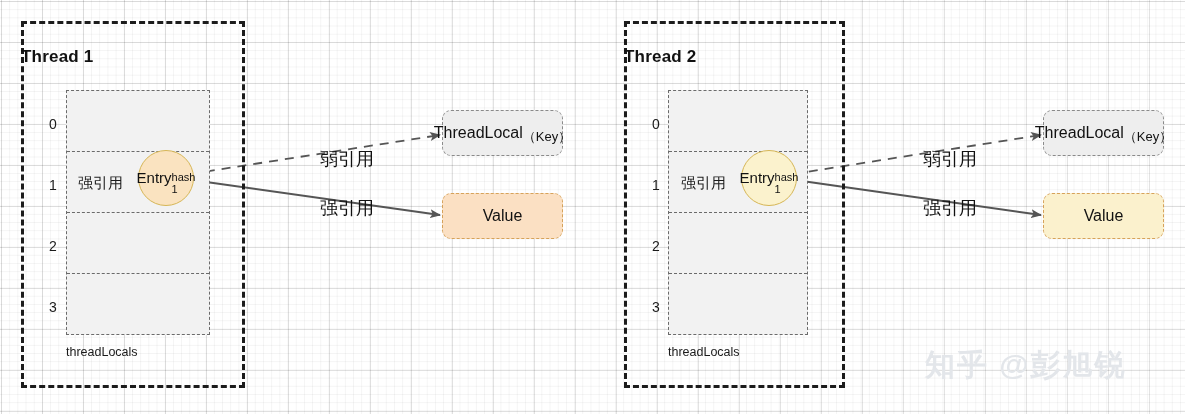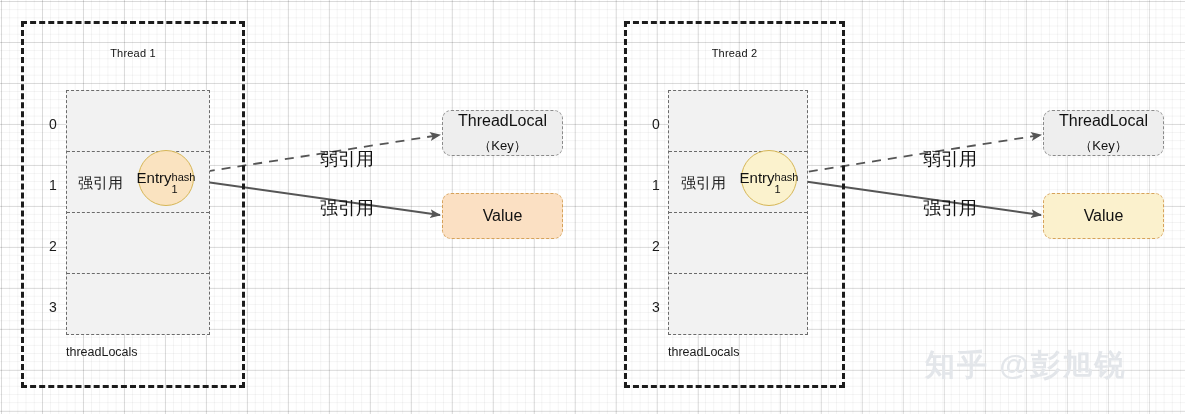--- a/index.html
+++ b/index.html
@@ -25,23 +25,22 @@
   }
   .abs { position: absolute; }
 
   
   .thread-box {
     border: 3px dashed #1c1c1c;
     background: transparent;
     box-sizing: border-box;
   }
   .thread-title {
-    text-align: center;
-    font-size: 11px;
-    font-weight: normal;
+    font-size: 17px;
+    font-weight: bold;
     color: #111111;
     letter-spacing: 0.2px;
     white-space: nowrap;
   }
 
   
   .slot-table {
     box-sizing: border-box;
     border: 1px dashed #6b6b6b;
     background: #f2f2f2;
@@ -99,21 +98,21 @@
     color: #111111;
     margin-top: 12px;
   }
 
   
   .obj-box {
     position: absolute;
     box-sizing: border-box;
     border-radius: 9px;
     display: flex;
-    flex-direction: column;
+    flex-direction: row;
     align-items: center;
     justify-content: center;
     line-height: 1.12;
   }
   .obj-title { font-size: 16px; color: #111111; }
   .obj-sub   { font-size: 13px; color: #111111; margin-top: 9px; }
 
   .threadlocal-box {
     background: #eeeeee;
     border: 1px dashed #8a8a8a;

